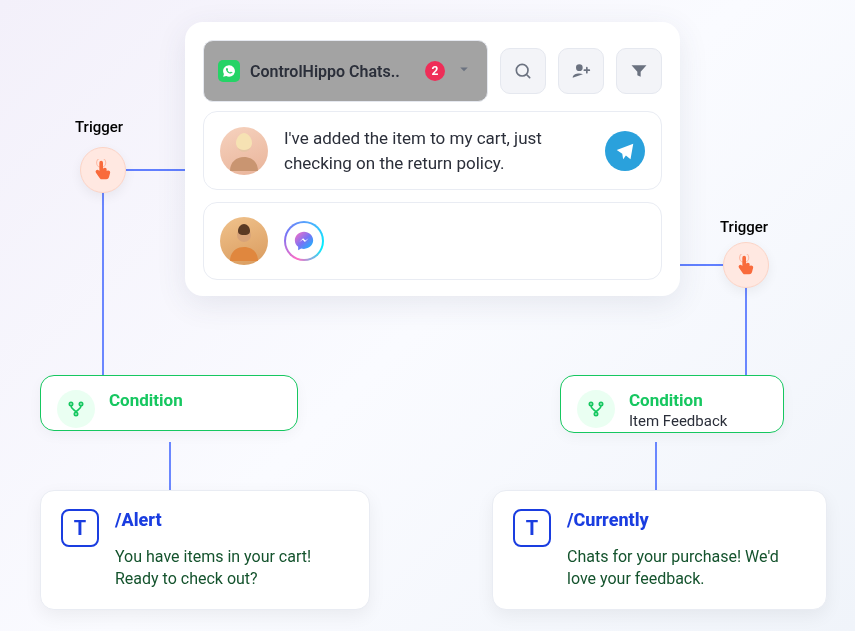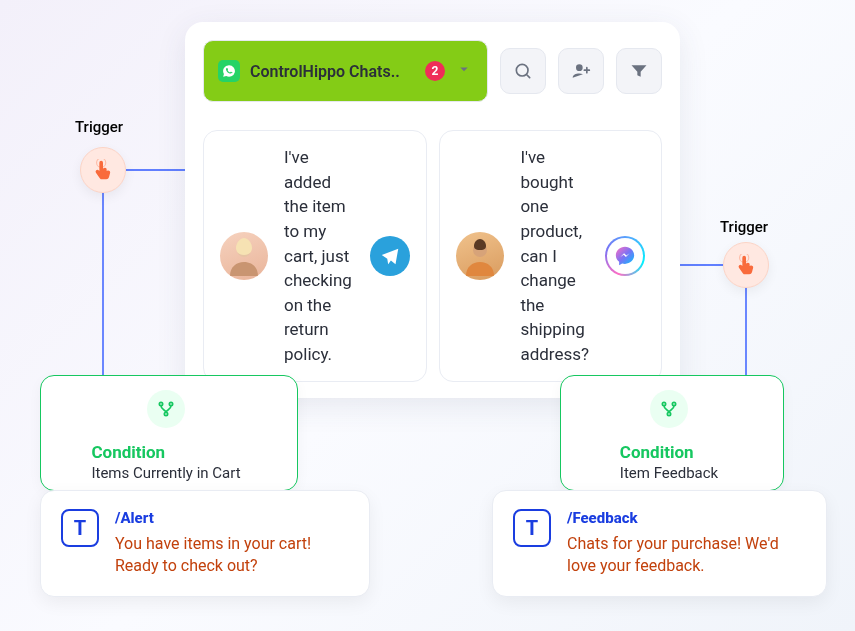--- a/index.html
+++ b/index.html
@@ -27,21 +27,21 @@
     border-radius: 18px;
     box-shadow: 0 8px 30px rgba(60,70,100,0.10);
     padding: 18px 18px 16px 18px;
   }
   .panel-header { display: flex; gap: 12px; align-items: center; }
   .dropdown {
     flex: 1;
     display: flex;
     align-items: center;
     gap: 10px;
-    background: #84cc16;
+    background: #a3a3a3;
     border: 1px solid #e5e8ef;
     border-radius: 10px;
     padding: 19px 14px;
     cursor: pointer;
   }
   .wa-icon {
     width: 22px; height: 22px; border-radius: 5px;
     background: #25d366;
     display: flex; align-items: center; justify-content: center;
     flex-shrink: 0;
@@ -55,21 +55,21 @@
     padding: 0 6px;
   }
   .chev { color: #6b7280; }
   .sq-btn {
     width: 46px; height: 46px; border-radius: 10px;
     background: #f3f4f8; border: 1px solid #e5e8ef;
     display: flex; align-items: center; justify-content: center;
     cursor: pointer; color: #6b7280;
   }
 
-  .messages { margin-top: 28px; display: flex; flex-direction: row; gap: 12px; }
+  .messages { margin-top: 9px; display: flex; flex-direction: column; gap: 12px; }
   .msg {
     display: flex; align-items: center; gap: 16px;
     background: #fff; border: 1px solid #e9ecf3; border-radius: 14px;
     padding: 14px 16px;
   }
   .avatar {
     width: 48px; height: 48px; border-radius: 50%;
     display: flex; align-items: center; justify-content: center;
     flex-shrink: 0; overflow: hidden;
   }
@@ -92,24 +92,23 @@
     position: absolute; width: 46px; height: 46px; border-radius: 50%;
     background: #ffe8e1; border: 1px solid #fcd4c6;
     box-shadow: 0 4px 12px rgba(0,0,0,0.06);
     display: flex; align-items: center; justify-content: center;
   }
   .trigger-node svg { width: 22px; height: 22px; }
 
   
   .cond {
     position: absolute; background: #fff; border: 1.5px solid #16c760;
-    border-radius: 14px; padding: 14px 22px 8px 16px;
-    display: flex; align-items: center; gap: 14px;
+    border-radius: 14px; padding: 14px 22px 2px 16px;
+    display: flex; gap: 14px;
     box-shadow: 0 4px 14px rgba(0,0,0,0.04);
-    flex-direction: column;
   }
   .cond-icon {
     width: 38px; height: 38px; border-radius: 50%;
     background: #eafff2; display:flex; align-items:center; justify-content:center;
     flex-shrink:0;
   }
   .cond-icon svg { width: 20px; height: 20px; }
   .cond-title { color: #16c760; font-weight: 700; font-size: 17px; }
   .cond-sub { color: #2b2f3a; font-size: 15px; margin-top: 2px; }
 
@@ -118,22 +117,22 @@
     position: absolute; background: #fff; border: 1px solid #e9ecf3;
     border-radius: 14px; padding: 18px 20px;
     display: flex; gap: 16px;
     box-shadow: 0 6px 18px rgba(0,0,0,0.06);
   }
   .tmpl-tag {
     width: 38px; height: 38px; border: 2px solid #1a3de0;
     border-radius: 8px; display:flex; align-items:center; justify-content:center;
     color: #1a3de0; font-weight: 700; font-size: 20px; flex-shrink:0;
   }
-  .tmpl-title { color: #1a3de0; font-weight: 800; font-size: 15px; }
-  .tmpl-body { color: #c2410c; font-size: 16px; line-height: 1.4; margin-top: 6px; }
+  .tmpl-title { color: #1a3de0; font-weight: 800; font-size: 18px; }
+  .tmpl-body { color: #14532d; font-size: 16px; line-height: 1.4; margin-top: 16px; }
 </style>
 </head>
 <body>
 
 <div class="canvas">
 
   <svg class="connectors" width="855" height="631">
     <g stroke="#2f57ff" stroke-width="1.4" fill="none">
 
       <path d="M126 170 H185"></path>
@@ -219,21 +218,20 @@
         </div>
       </div>
       <div class="msg">
         <div class="avatar av2">
           <svg viewBox="0 0 40 40">
               <circle cx="20" cy="14" r="7" fill="#d7a379"></circle>
               <path fill="#e0873e" d="M6 40c0-9 6.3-14 14-14s14 5 14 14Z"></path>
               <path fill="#5a3a24" d="M14 10c0-4 3-7 6-7s6 3 6 7c0 2-1 4-6 4s-6-2-6-4Z"></path>
             </svg>
         </div>
-        <div class="msg-text">I've bought one product, can I change the shipping address?</div>
         <div class="net-icon fbm">
           <div class="fbm-inner">
             <svg viewBox="0 0 24 24">
                 <path fill="url(#g1)" d="M12 2C6.5 2 2 6.1 2 11.3c0 2.9 1.4 5.4 3.6 7.1V22l3.3-1.8c1 .3 2 .4 3.1.4 5.5 0 10-4.1 10-9.3S17.5 2 12 2Z"></path>
                 <defs>
                   <linearGradient id="g1" x1="0" x2="1" y1="0" y2="1">
                     <stop offset="0" stop-color="#ff6ec4"></stop>
                     <stop offset="0.5" stop-color="#7873f5"></stop>
                     <stop offset="1" stop-color="#00c6ff"></stop>
                   </linearGradient>
@@ -252,21 +250,20 @@
           <g stroke="#16c760" stroke-width="2" fill="none">
             <circle cx="6" cy="6" r="2"></circle>
             <circle cx="18" cy="6" r="2"></circle>
             <circle cx="12" cy="18" r="2"></circle>
             <path d="M6 8c0 5 6 5 6 8M18 8c0 5-6 5-6 8"></path>
           </g>
         </svg>
     </div>
     <div>
       <div class="cond-title">Condition</div>
-      <div class="cond-sub">Items Currently in Cart</div>
     </div>
   </div>
   <div class="cond" style="left:560px; top:375px; width:224px;">
     <div class="cond-icon">
       <svg viewBox="0 0 24 24">
           <g stroke="#16c760" stroke-width="2" fill="none">
             <circle cx="6" cy="6" r="2"></circle>
             <circle cx="18" cy="6" r="2"></circle>
             <circle cx="12" cy="18" r="2"></circle>
             <path d="M6 8c0 5 6 5 6 8M18 8c0 5-6 5-6 8"></path>
@@ -282,18 +279,18 @@
   <div class="tmpl" style="left:40px; top:490px; width:330px;">
     <div class="tmpl-tag">T</div>
     <div>
       <div class="tmpl-title">/Alert</div>
       <div class="tmpl-body">You have items in your cart! Ready to check out?</div>
     </div>
   </div>
   <div class="tmpl" style="left:492px; top:490px; width:335px;">
     <div class="tmpl-tag">T</div>
     <div>
-      <div class="tmpl-title">/Feedback</div>
+      <div class="tmpl-title">/Currently</div>
       <div class="tmpl-body">Chats for your purchase! We'd love your feedback.</div>
     </div>
   </div>
 
 </div>
 
 </body></html>

